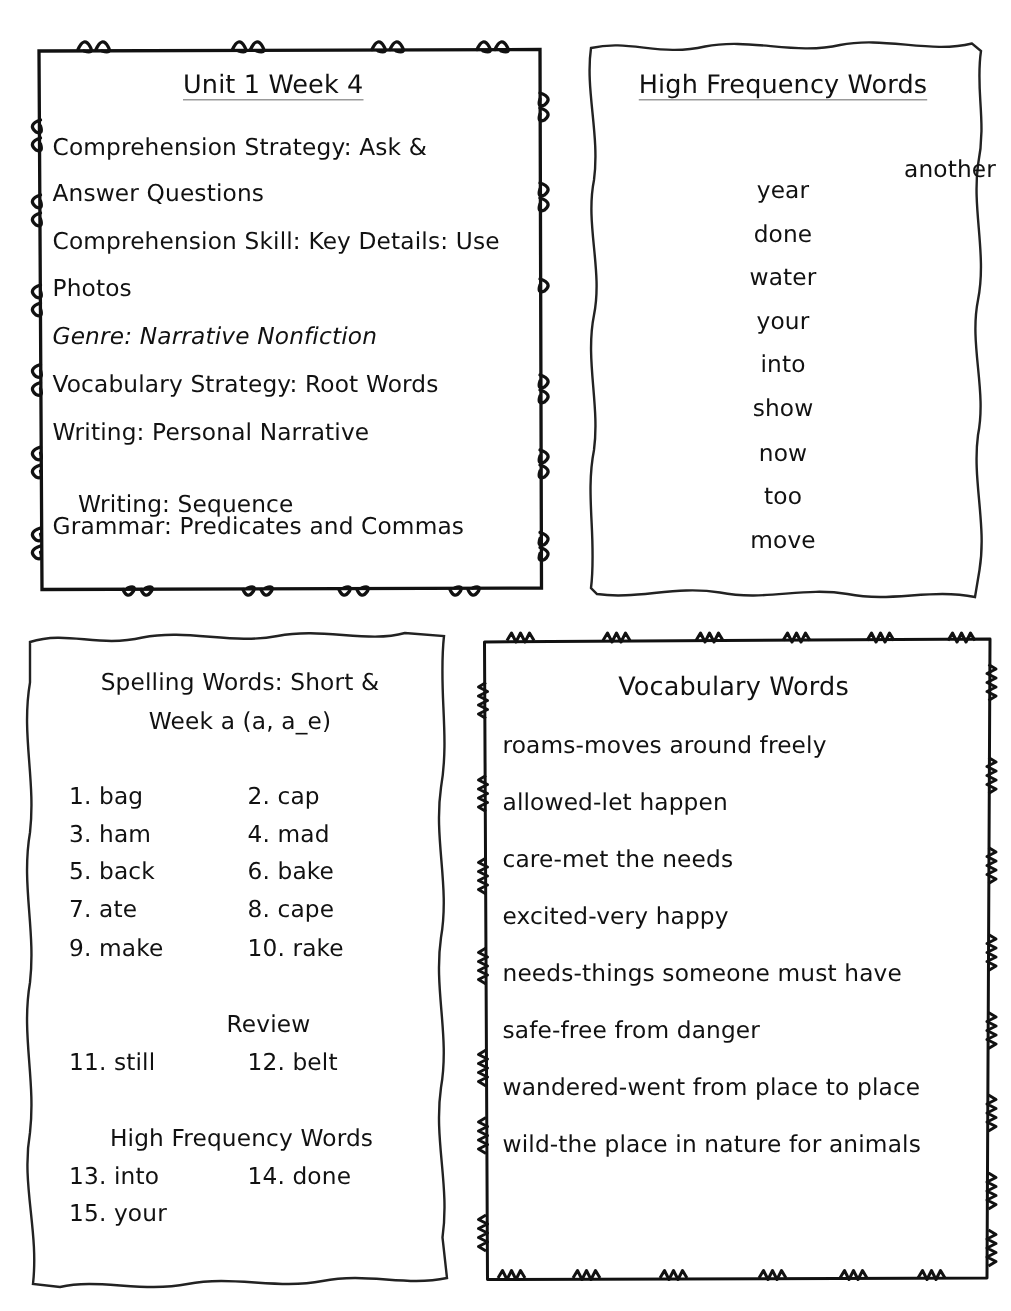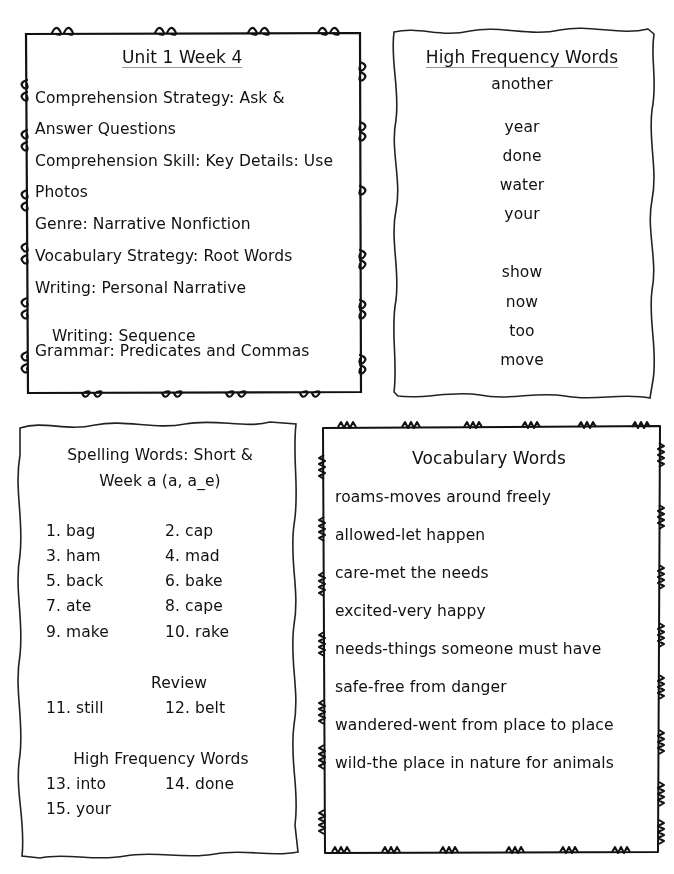--- a/index.html
+++ b/index.html
@@ -42,41 +42,42 @@
       <path d="M360 250 q9 3 3 8 q-5 2 -3 -4 M360 260 q9 3 3 8 q-5 2 -3 -4"></path>
       <path d="M360 300 q9 3 3 8 q-5 2 -3 -4 M360 310 q9 3 3 8 q-5 2 -3 -4"></path>
       <path d="M360 355 q9 3 3 8 q-5 2 -3 -4 M360 365 q9 3 3 8 q-5 2 -3 -4"></path>
     </g>
   </svg>
   <div class="txt title" style="left:122px;top:49px;text-align:right;">Unit 1 Week 4</div>
   <div class="txt" style="left:35px;top:91px;">Comprehension Strategy: Ask &amp;</div>
   <div class="txt" style="left:35px;top:122px;">Answer Questions</div>
   <div class="txt" style="left:35px;top:154px;">Comprehension Skill: Key Details: Use</div>
   <div class="txt" style="left:35px;top:185px;">Photos</div>
-  <div class="txt" style="left:35px;top:217px;">Genre: Narrative Nonfiction</div>
+  <div class="txt" style="left:35px;top:217px;font-style:italic;">Genre: Narrative Nonfiction</div>
   <div class="txt" style="left:35px;top:249px;">Vocabulary Strategy: Root Words</div>
   <div class="txt" style="left:35px;top:281px;">Writing: Personal Narrative</div>
   <div class="txt" style="left:52px;top:313px;margin-top:16px;">Writing: Sequence</div>
   <div class="txt" style="left:35px;top:344px;">Grammar: Predicates and Commas</div>
 </div>
 
 <div class="box" style="left:380px;top:0;width:294px;height:410px;">
   <svg class="frame" width="294" height="410" viewBox="0 0 294 410">
     <path fill="none" stroke="#222" stroke-width="1.6" d="M14 32
          C40 26 60 38 90 31 C120 25 150 37 180 30 C210 24 240 36 268 29 L274 34
          C270 60 278 80 272 110 C268 140 278 170 272 200 C266 230 278 260 272 290 C268 320 278 350 273 380 L270 398
          C240 392 215 402 185 396 C155 391 130 401 100 395 C70 390 45 400 18 396 L14 392
          C18 360 10 330 16 300 C20 270 10 240 16 210 C22 180 10 150 16 120 C20 90 10 60 14 32 Z"></path>
   </svg>
   <div class="txt title ctr" style="top:49px;left:0;width:284px;">High Frequency Words</div>
-  <div class="txt ctr" style="top:77px;width:284px;">another</div>
+  <div class="txt ctr" style="top:106px;width:284px;text-align:right;">another</div>
   <div class="txt ctr" style="top:120px;width:284px;">year</div>
   <div class="txt ctr" style="top:149px;width:284px;">done</div>
   <div class="txt ctr" style="top:178px;width:284px;">water</div>
   <div class="txt ctr" style="top:207px;width:284px;">your</div>
+  <div class="txt ctr" style="top:236px;width:284px;">into</div>
   <div class="txt ctr" style="top:295px;width:284px;">now</div>
   <div class="txt ctr" style="top:265px;width:284px;">show</div>
   <div class="txt ctr" style="top:324px;width:284px;">too</div>
   <div class="txt ctr" style="top:353px;width:284px;">move</div>
 </div>
 
 <div class="box" style="left:0;top:410px;width:310px;height:464px;">
   <svg class="frame" width="310" height="464" viewBox="0 0 310 464">
     <path fill="none" stroke="#222" stroke-width="1.6" d="M20 18
          C45 10 65 22 95 15 C125 9 155 20 185 14 C215 8 245 19 270 12 L296 14

